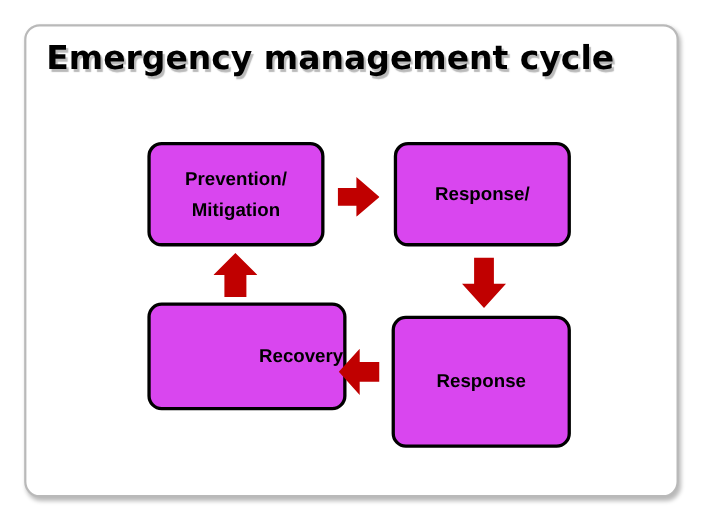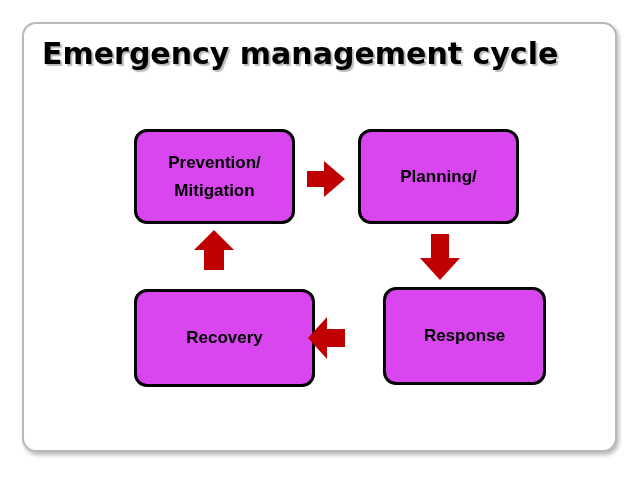--- a/index.html
+++ b/index.html
@@ -59,22 +59,22 @@
     font-weight: bold;
     font-size: 17px;
     line-height: 28px;
     color: #000000;
     white-space: nowrap;
   }
   .box .line:empty { display: none; }
   
   .box-prevention { left: 110px; top: 105px; width: 161px; height: 95px; }
   .box-planning   { left: 334px; top: 105px; width: 161px; height: 95px; }
-  .box-recovery   { left: 110px; top: 265px; width: 181px; height: 98px; }
-  .box-response   { left: 332px; top: 263px; width: 163px; height: 98px; margin-left: 27px; }
+  .box-recovery   { left: 110px; top: 251px; width: 181px; height: 98px; align-items: flex-end; }
+  .box-response   { left: 332px; top: 263px; width: 163px; height: 120px; }
   .arrow {
     position: absolute;
     display: block;
   }
   .arrow-right { left: 283px; top: 137px; width: 38px; height: 36px; }
   .arrow-down  { left: 396px; top: 210px; width: 40px; height: 46px; }
   .arrow-left  { left: 284px; top: 293px; width: 37px; height: 42px; }
   .arrow-up    { left: 170px; top: 206px; width: 40px; height: 40px; }
 </style>
 </head>
@@ -84,21 +84,21 @@
   <div class="frame">
 
     <h1 class="title">Emergency management cycle</h1>
 
     <div class="box box-prevention">
       <span class="line">Prevention/</span>
       <span class="line">Mitigation</span>
     </div>
 
     <div class="box box-planning">
-      <span class="line">Planning/</span>
+      <span class="line">Response/</span>
     </div>
 
     <div class="box box-recovery">
       <span class="line">Recovery</span>
 
     </div>
 
     <div class="box box-response">
       <span class="line">Response</span>
 

